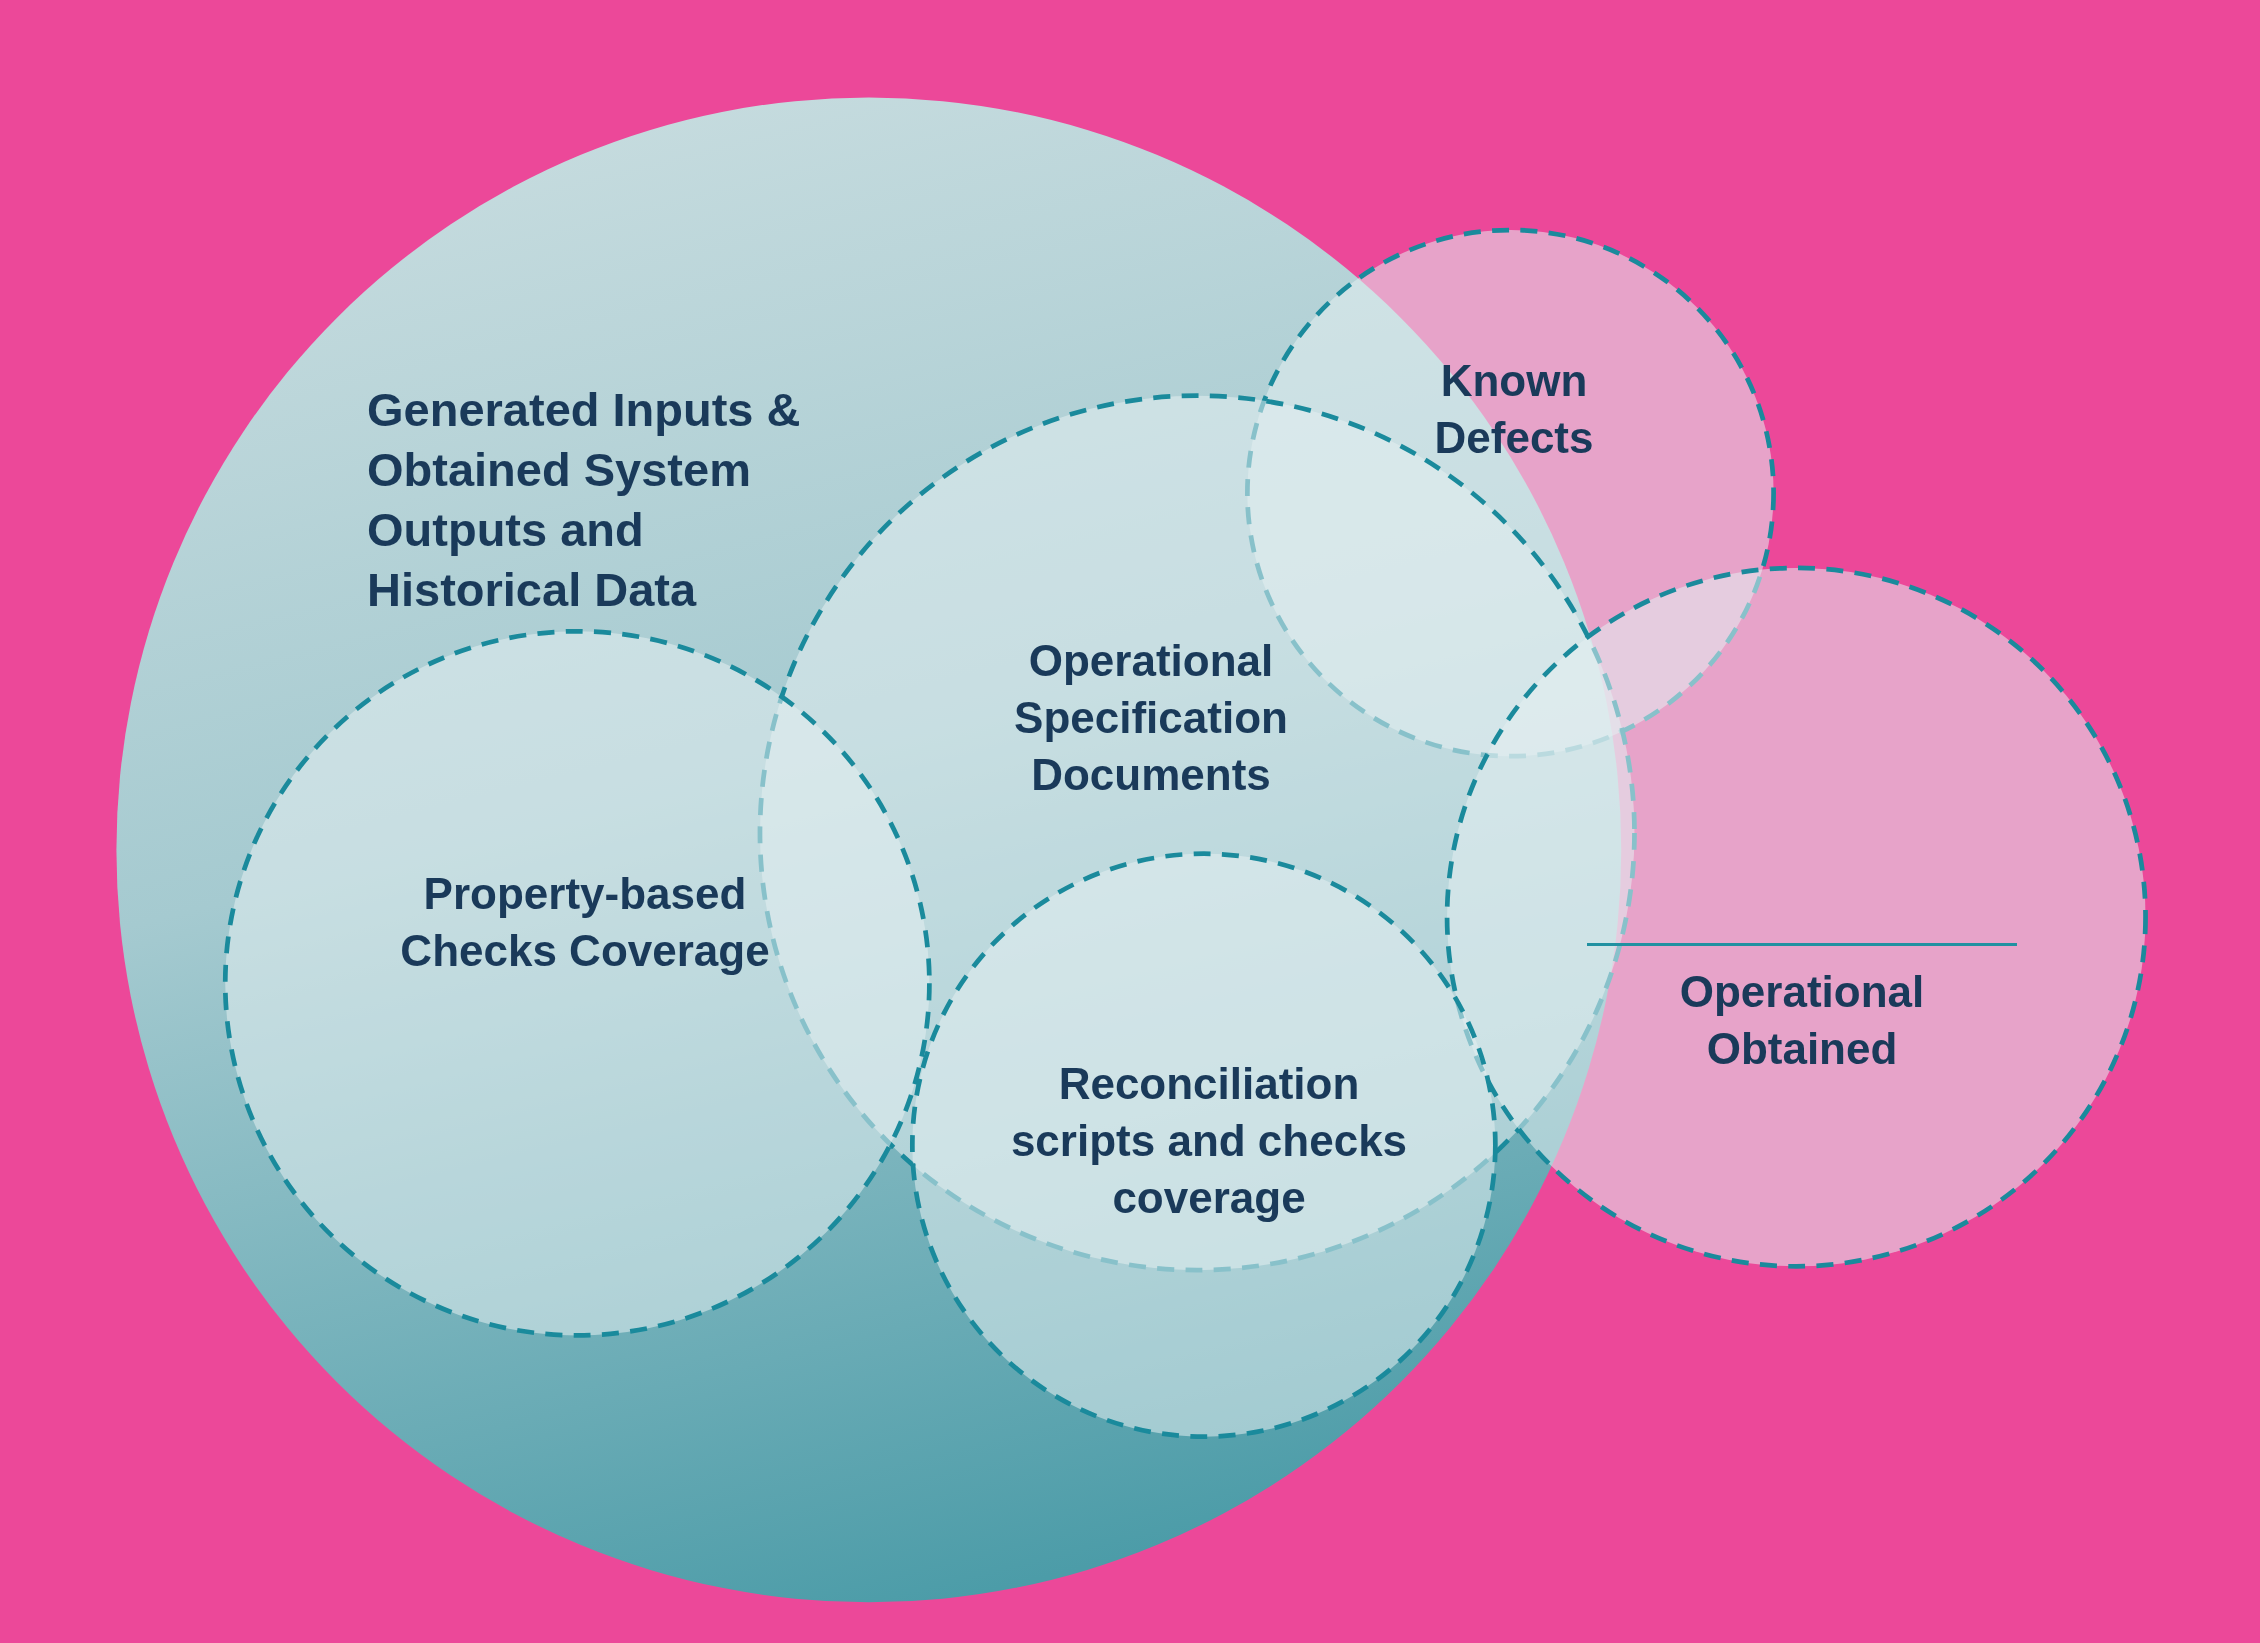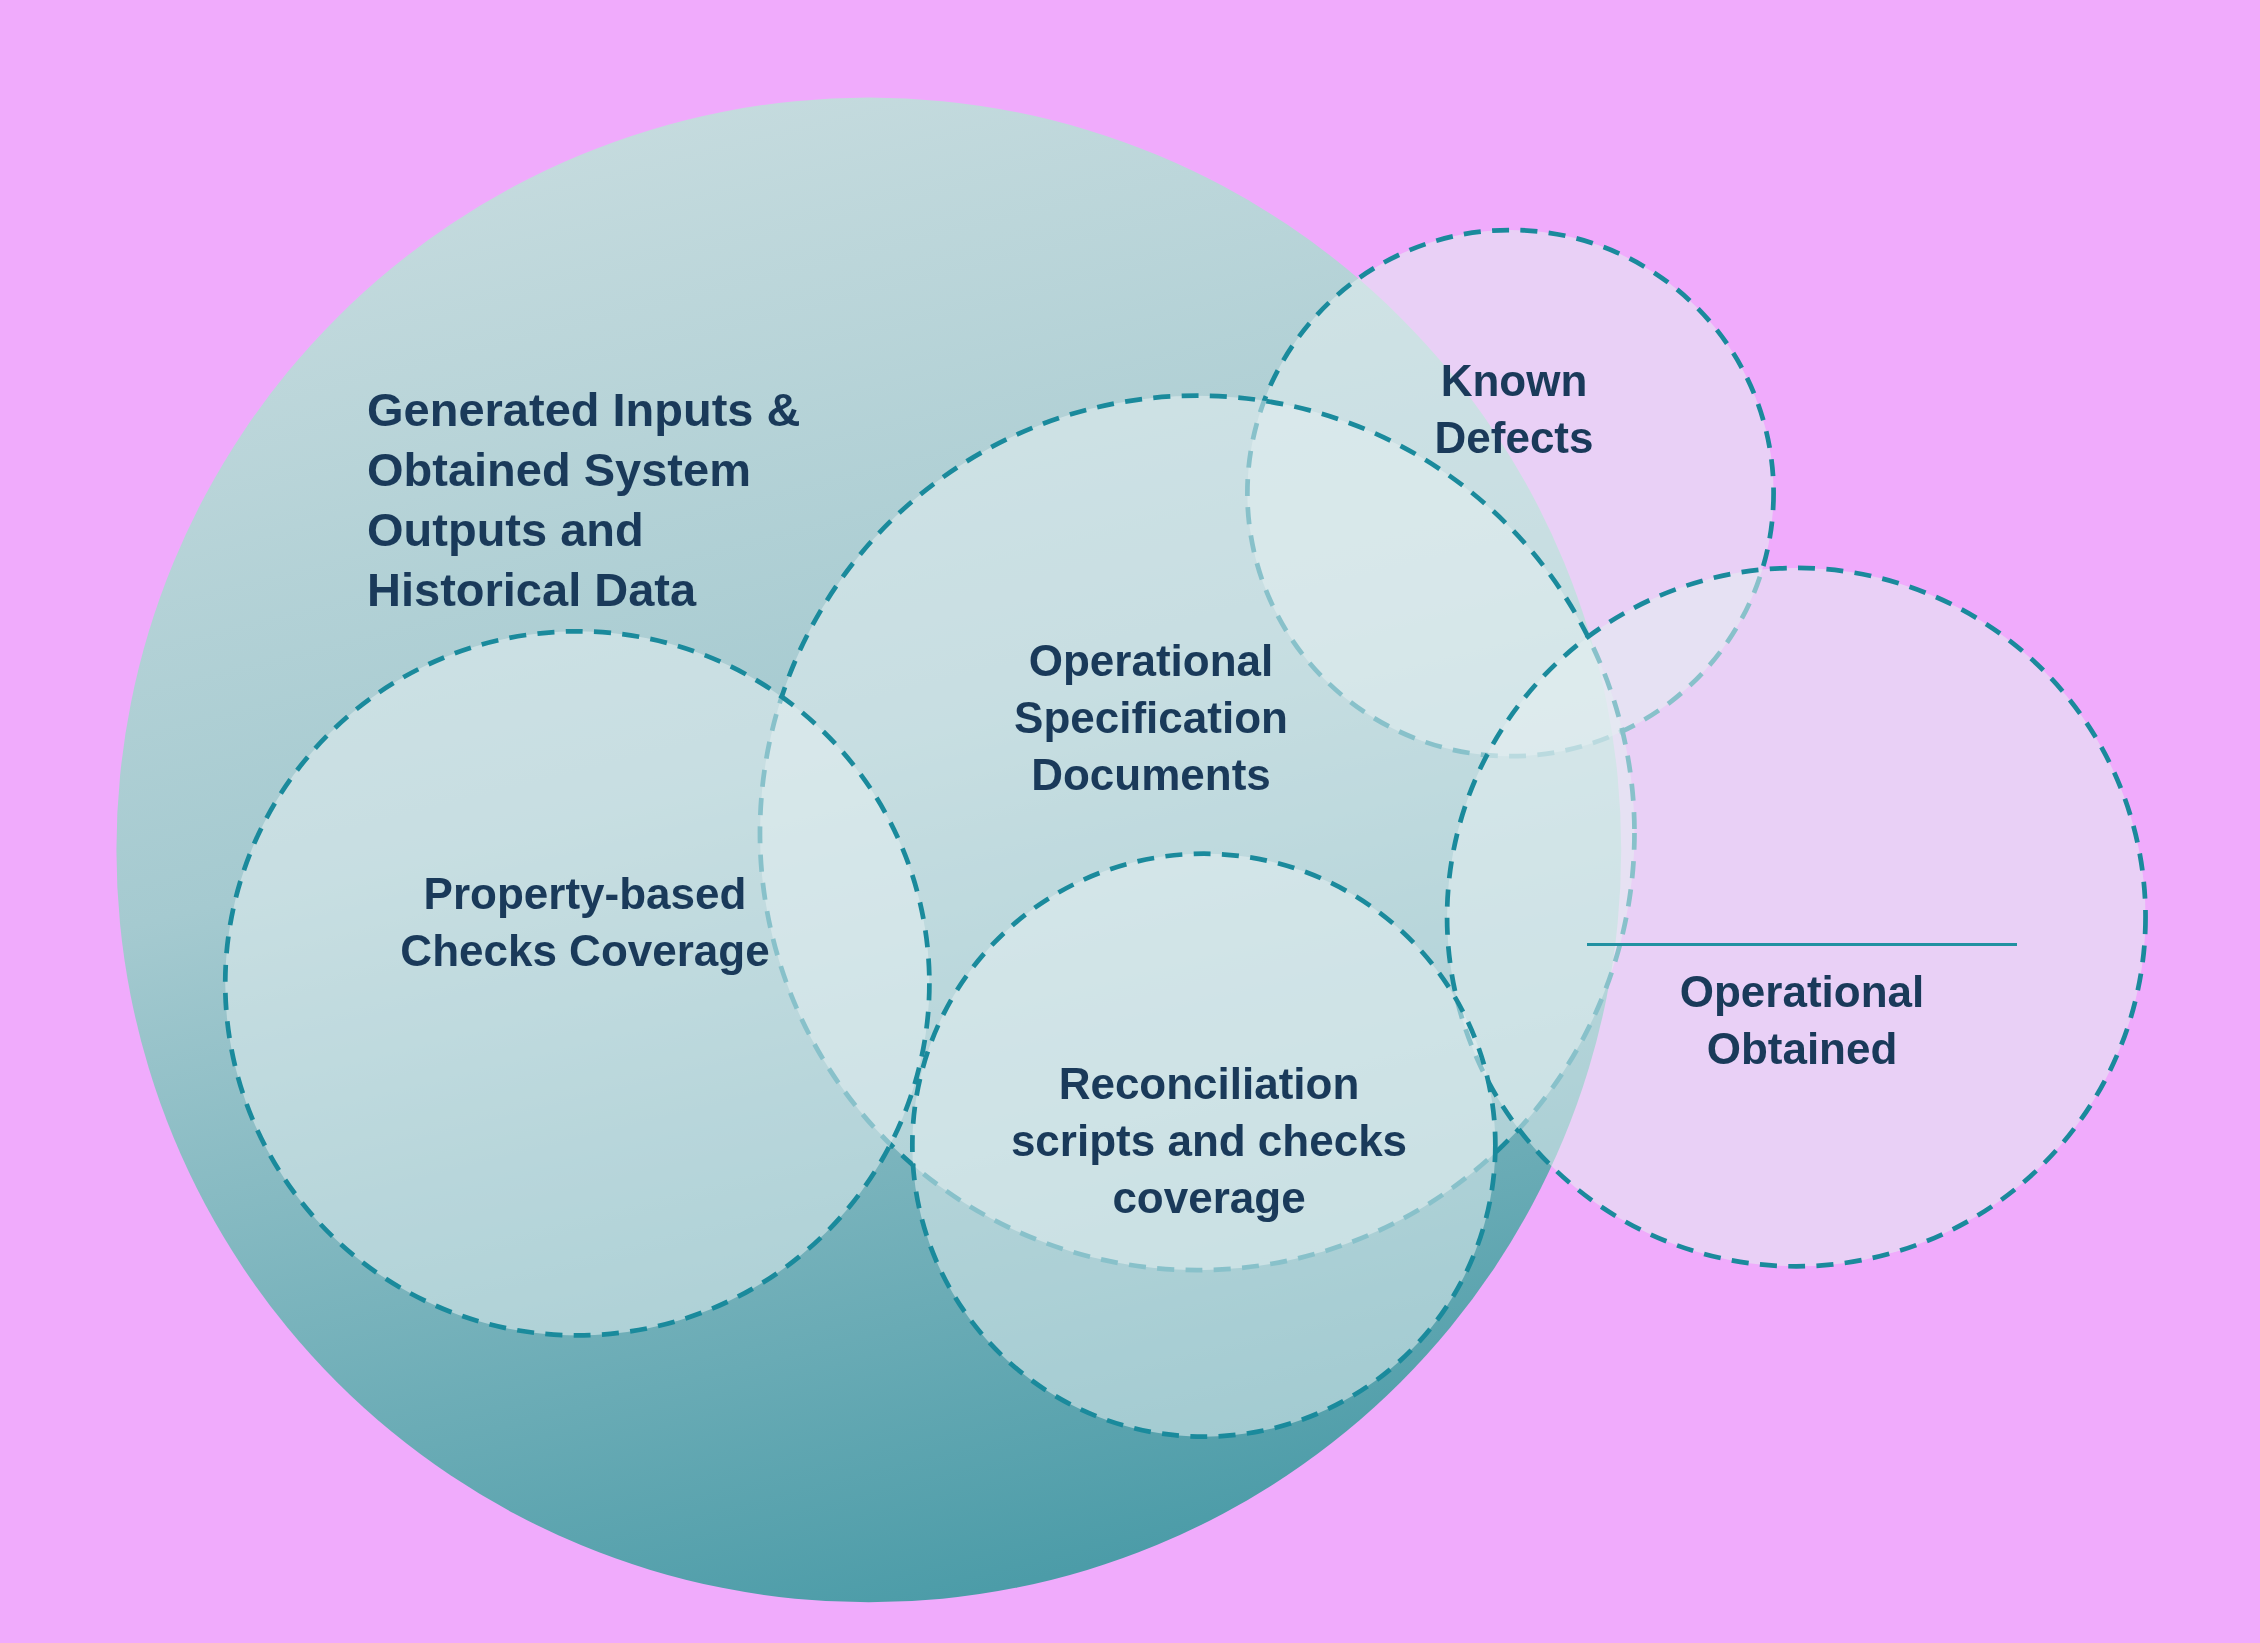--- a/index.html
+++ b/index.html
@@ -1,20 +1,20 @@
 <!DOCTYPE html>
 <html style="font-size:15px"><head>
 <meta charset="utf-8">
 <style>
   html,body{margin:0;padding:0;background:#ffffff;}
   .canvas{
     position:relative;
     width:2261px;
     height:1644px;
-    background:#f0abfc;
+    background:#ec4899;
     overflow:hidden;
     font-family:"Liberation Sans","DejaVu Sans",sans-serif;
   }
   .venn-svg{position:absolute;left:0;top:0;width:2261px;height:1644px;}
   .dashed{
     fill:rgba(228,239,240,0.55);
     stroke:#1a8a9c;
     stroke-width:5;
     stroke-dasharray:18 12;
   }

